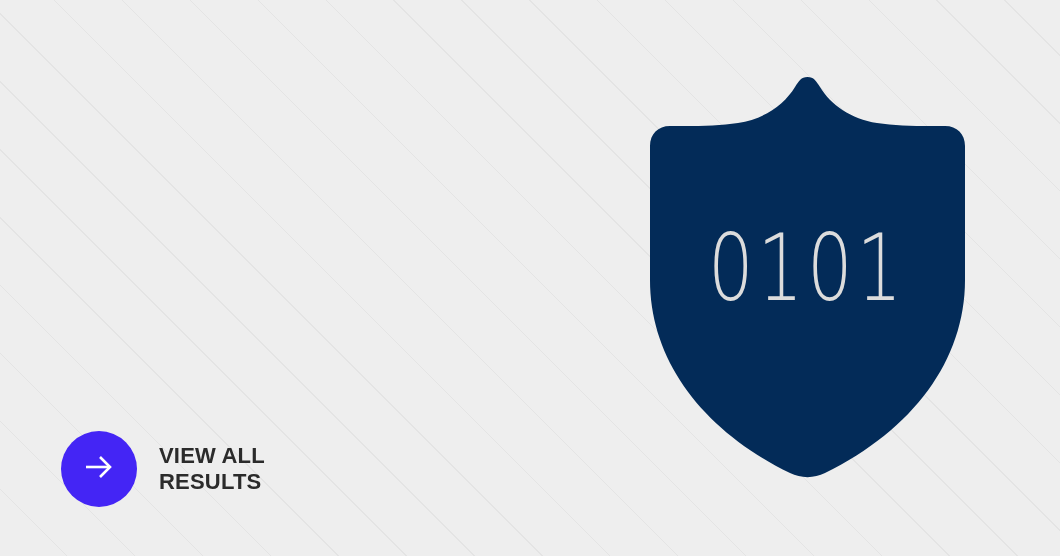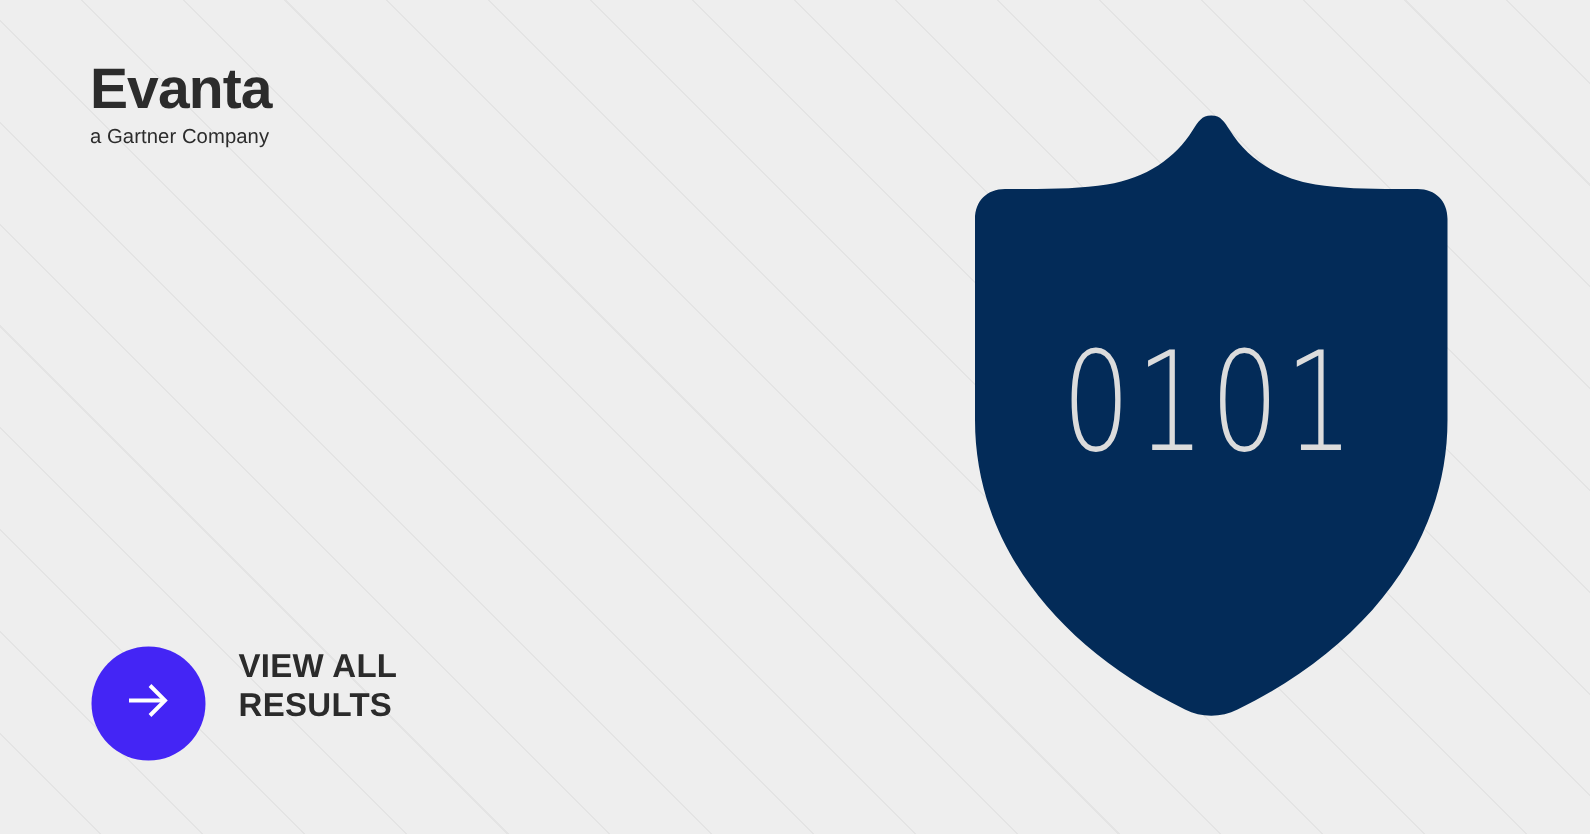--- a/index.html
+++ b/index.html
@@ -81,20 +81,21 @@
     height: 7px;
     background-color: #4425f5;
   }
 
   
   #cta {
     position: absolute;
     left: 61px;
     top: 431px;
     display: flex;
+    align-items: center;
     cursor: pointer;
   }
   #cta-circle {
     width: 76px;
     height: 76px;
     border-radius: 50%;
     background-color: #4425f5;
     display: flex;
     align-items: center;
     justify-content: center;
@@ -146,24 +147,20 @@
     line-height: 1;
     transform: scaleX(0.78);
     transform-origin: center;
   }
 </style>
 </head>
 <body>
 
 <div id="stage">
 
-  <div id="logo">
-    <div id="logo-wordmark">Evanta</div>
-    <div id="logo-tagline">a Gartner Company</div>
-  </div>
 
 
   <div id="cta">
     <div id="cta-circle">
       <span>
         <svg width="40" height="40" viewBox="0 0 40 40" aria-hidden="true">
           <line x1="7" y1="20" x2="31" y2="20" stroke="#ffffff" stroke-width="2.6" stroke-linecap="butt"></line>
           <polyline points="21,10 31,20 21,30" fill="none" stroke="#ffffff" stroke-width="2.6" stroke-linecap="butt" stroke-linejoin="miter"></polyline>
         </svg>
       </span>

